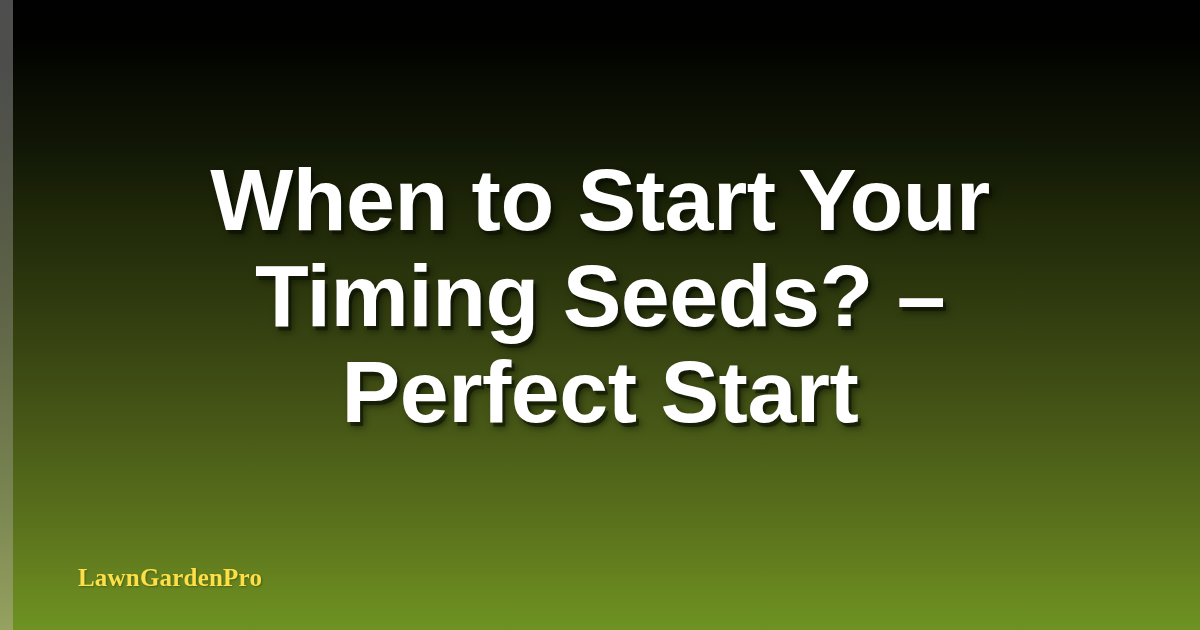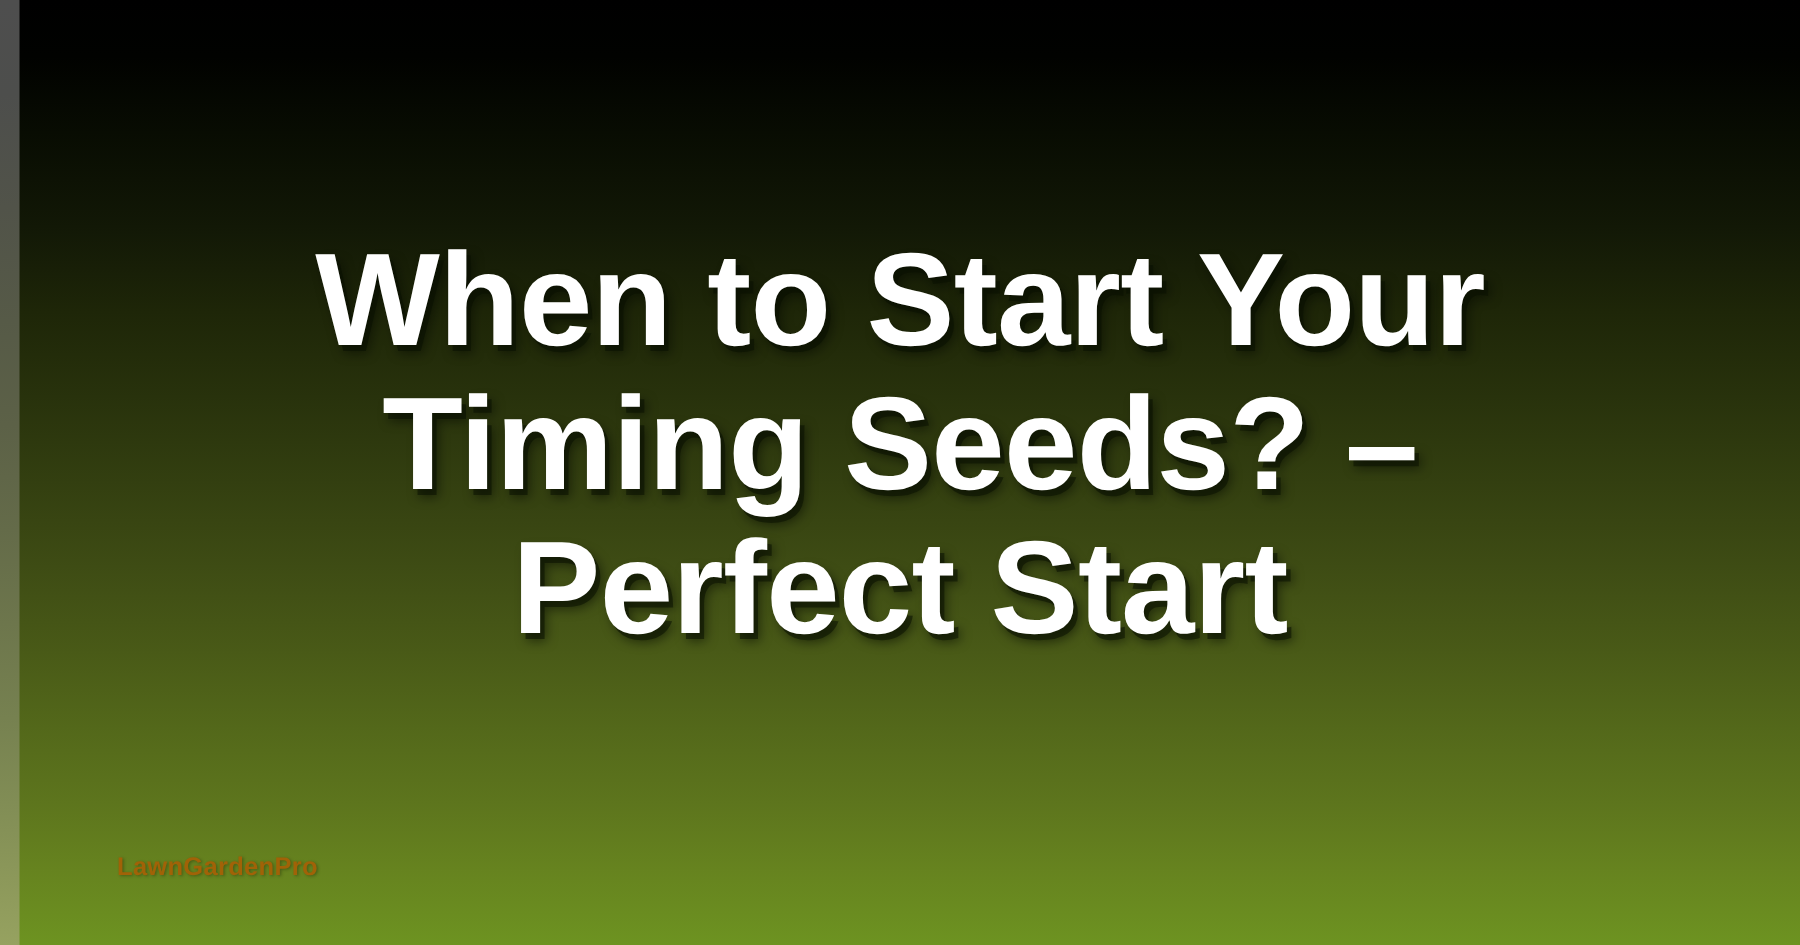--- a/index.html
+++ b/index.html
@@ -88,24 +88,24 @@
     white-space: nowrap;
     text-shadow:
       3px 4px 0 rgba(10, 16, 2, 0.55),
       4px 5px 7px rgba(5, 9, 1, 0.55);
   }
 
   #footer-brand {
     position: absolute;
     left: 78px;
     top: 562px;
-    color: #a16207;
-    font-family: Liberation Sans, sans-serif;
+    color: #fde047;
+    font-family: Liberation Serif, serif;
     font-weight: bold;
-    font-size: 17px;
+    font-size: 25px;
     line-height: 32px;
     letter-spacing: 0.2px;
     white-space: nowrap;
     text-shadow: 1px 1px 2px rgba(20, 30, 5, 0.35);
   }
 </style>
 </head>
 <body>
 
 <div id="banner">

